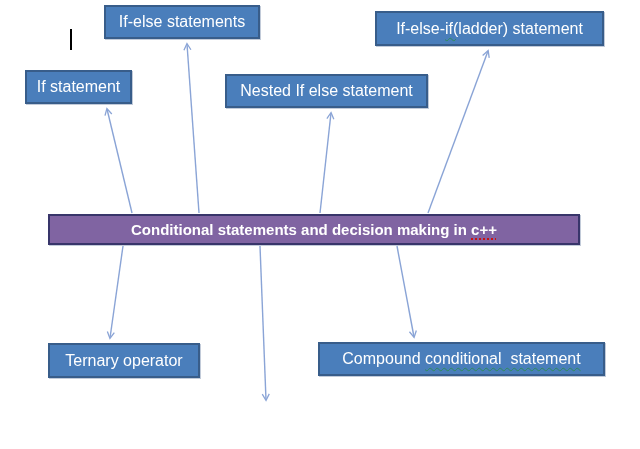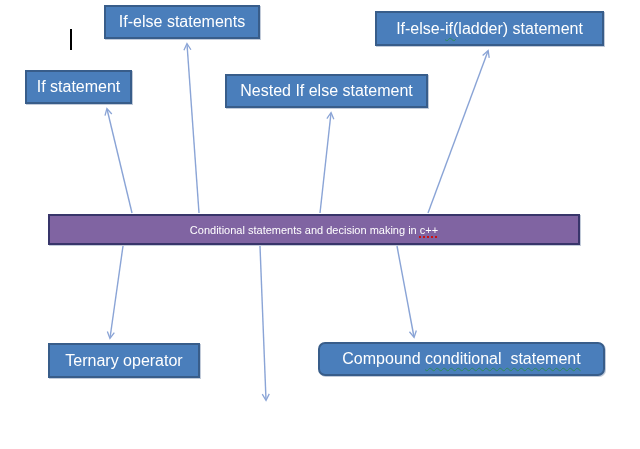--- a/index.html
+++ b/index.html
@@ -17,41 +17,41 @@
   #arrowhead path{stroke:var(--arrow);fill:none;stroke-width:1.3;}
   .node{
     position:absolute;display:flex;align-items:center;justify-content:center;
     background:var(--node-fill);border:2px solid var(--node-border);
     color:var(--text);font-size:16px;box-sizing:border-box;
     box-shadow:1px 1px 0 rgba(120,140,170,0.45);
   }
   .node .label{white-space:pre;}
   .center-node{
     background:var(--center-fill);border:2px solid var(--center-border);
-    font-weight:normal;font-size:11px;
+    font-weight:bold;font-size:15px;
   }
   .wavy-green{
     text-decoration-line:underline;text-decoration-style:wavy;
     text-decoration-color:var(--spell-green);text-decoration-thickness:1px;
     text-underline-offset:3px;
   }
   .dotted-red{
     text-decoration-line:underline;text-decoration-style:dotted;
     text-decoration-color:var(--spell-red);text-decoration-thickness:2px;
     text-underline-offset:3px;
   }
   
   .pos-if        {left:25px;  top:70px;  width:107px; height:34px;align-items:center;}
   .pos-ifelse    {left:104px; top:5px;   width:156px; height:34px;}
   .pos-nested    {left:225px; top:74px;  width:203px; height:34px;}
   .pos-ladder    {left:375px; top:11px;  width:229px; height:35px;}
   .pos-center    {left:48px;  top:214px; width:532px; height:31px;}
   .pos-ternary   {left:48px;  top:343px; width:152px; height:35px;align-items:center;}
   .pos-switch    {left:217px; top:405px; width:151px; height:35px;}
-  .pos-compound  {left:318px; top:342px; width:287px; height:34px;border-radius:7px;}
+  .pos-compound  {left:318px; top:342px; width:287px; height:34px;}
   #caret{position:absolute;left:70px;top:29px;width:2px;height:21px;background:var(--caret);}
 </style>
 </head>
 <body>
 
 <div id="canvas">
 
   <svg id="connector-layer" viewBox="0 0 640 449" xmlns="http://www.w3.org/2000/svg">
     <defs>
       <marker id="arrowhead" markerWidth="10" markerHeight="10" refX="7" refY="4.5" orient="auto" markerUnits="userSpaceOnUse">

